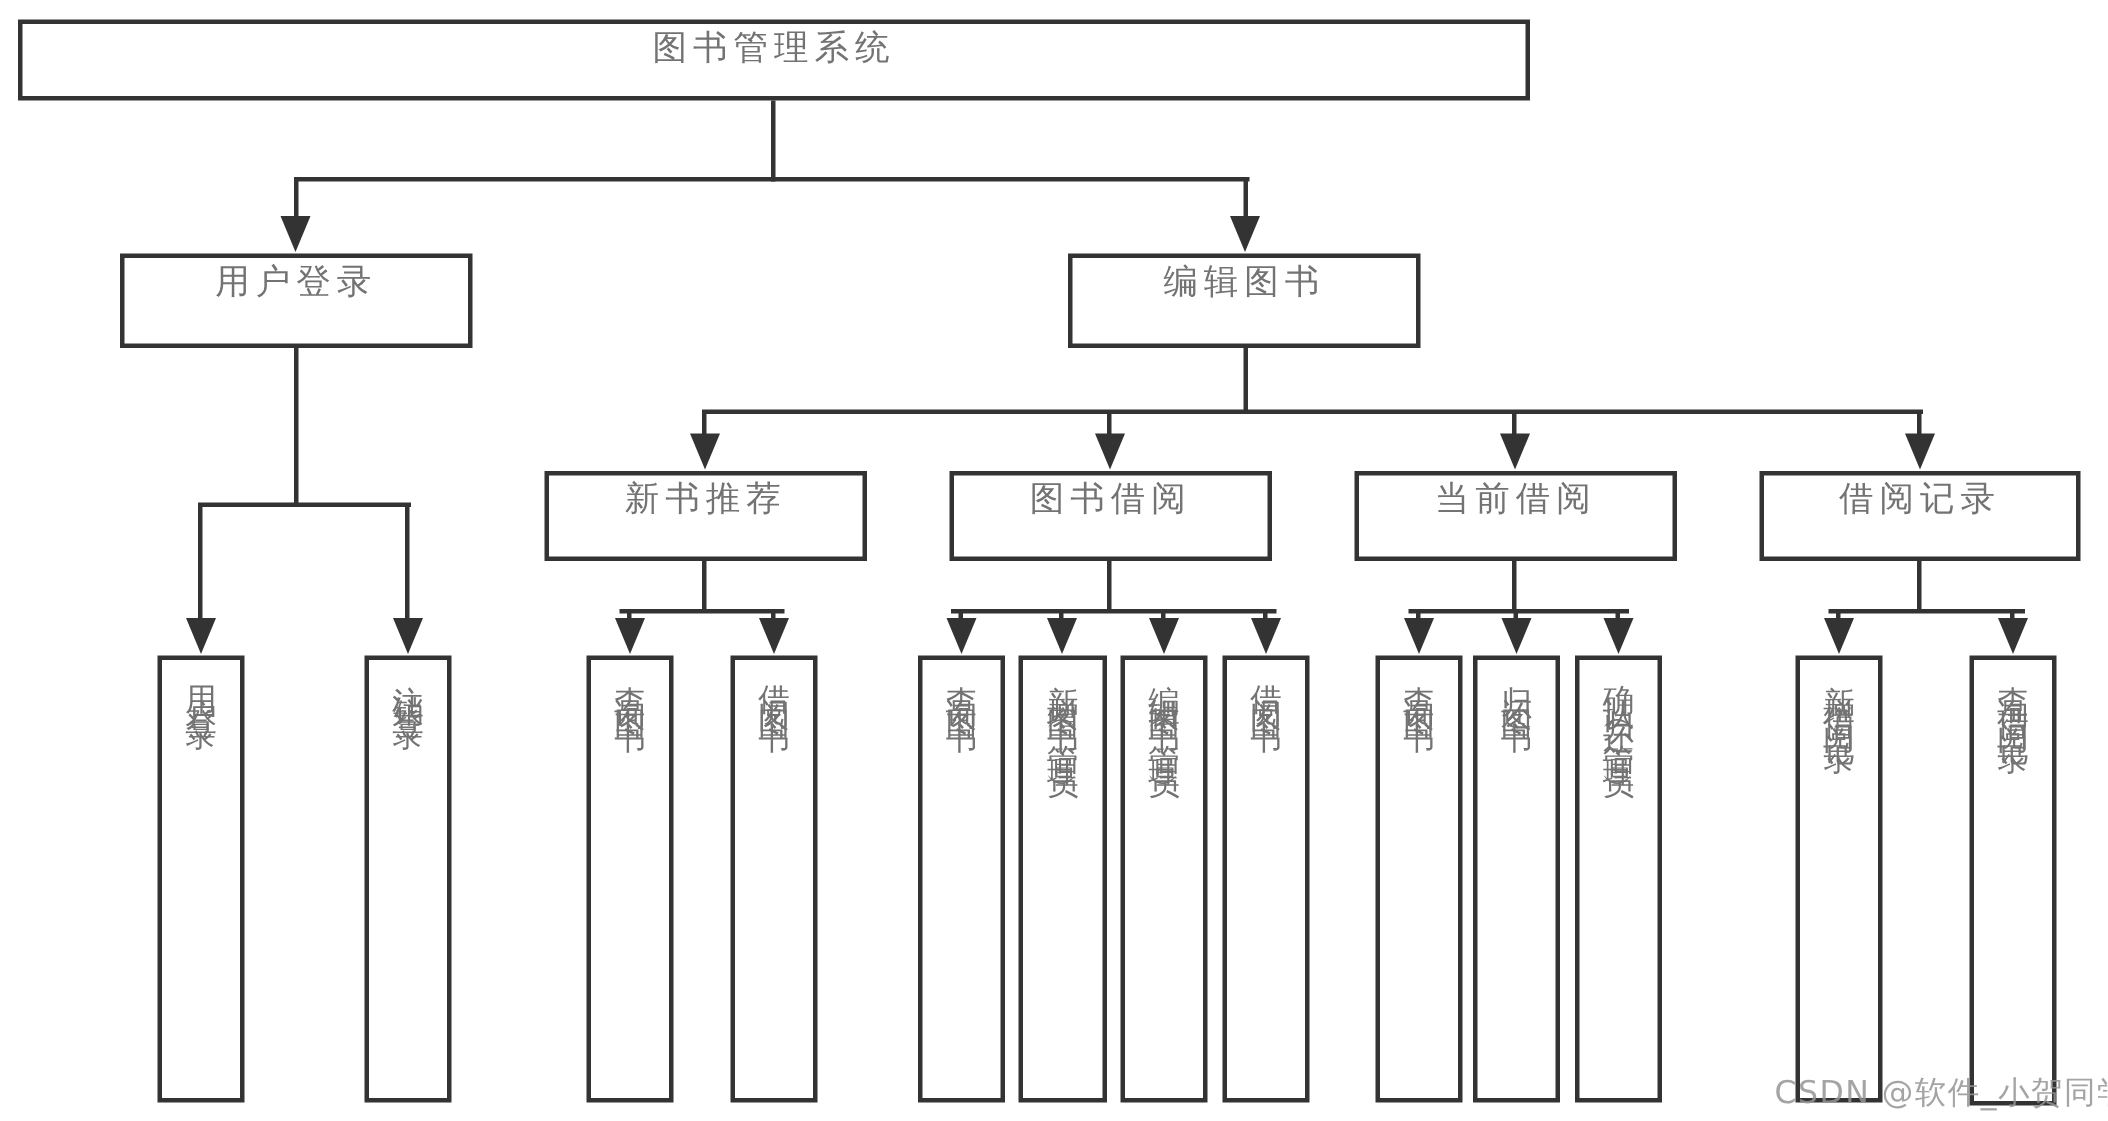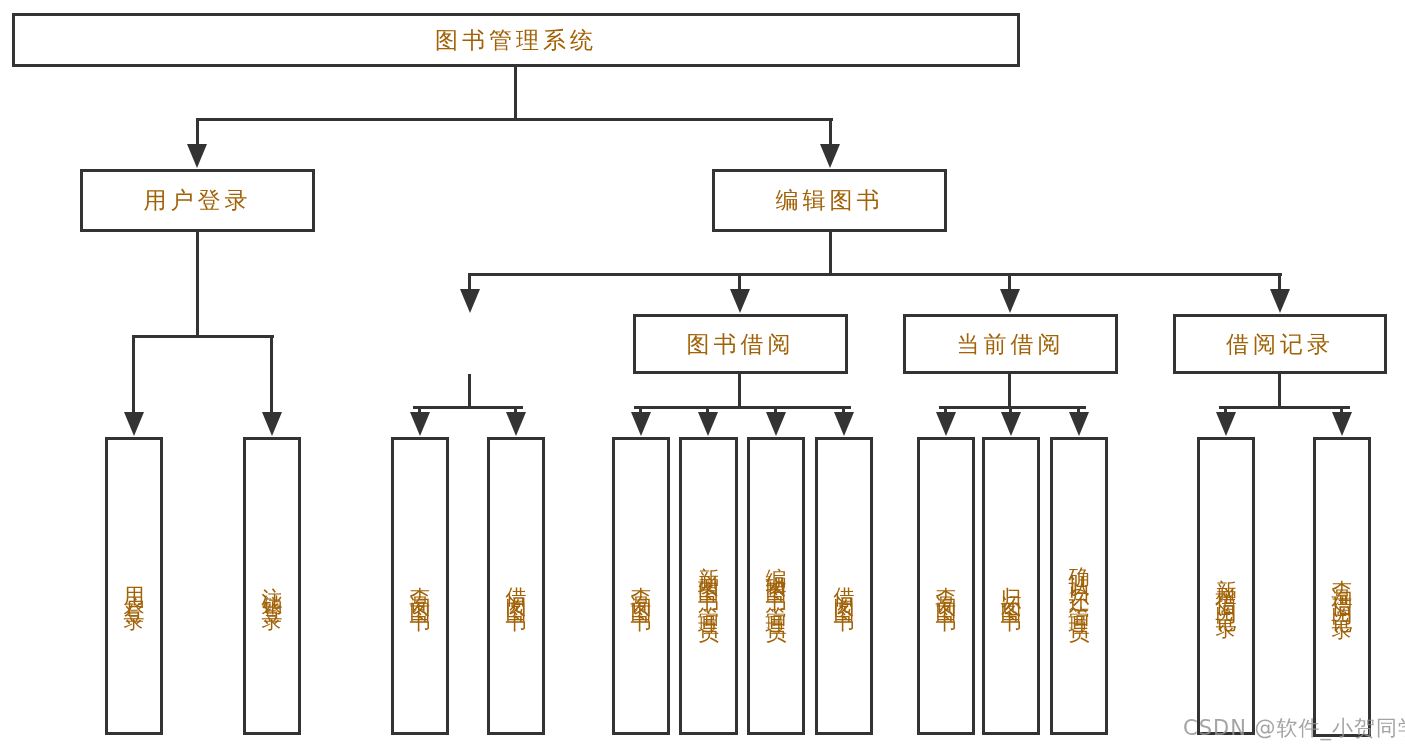--- a/index.html
+++ b/index.html
@@ -9,23 +9,23 @@
     background:#ffffff;
     font-family:"DejaVu Sans","Liberation Sans",sans-serif;
     overflow:hidden;
   }
   .node{
     position:absolute;
     box-sizing:border-box;
     border:3px solid #333333;
     background:#ffffff;
     display:flex;
-    align-items:center;
+    align-items:flex-start;
     justify-content:center;
-    color:#a16207;
+    color:#737373;
   }
   .hnode span{
     font-size:23px;
     letter-spacing:4px;
     white-space:nowrap;
   }
   .vnode span{
     writing-mode:vertical-rl;
     text-orientation:mixed;
     font-size:21px;
@@ -87,20 +87,23 @@
   <div class="ln" style="left:468px;top:273px;width:814px;height:3px"></div>
   <div class="ln" style="left:468px;top:275px;width:3px;height:16px"></div>
   <div class="ln" style="left:738px;top:275px;width:3px;height:16px"></div>
   <div class="ln" style="left:1008px;top:275px;width:3px;height:16px"></div>
   <div class="ln" style="left:1278px;top:275px;width:3px;height:16px"></div>
   <div class="arw" style="left:460px;top:289px"></div>
   <div class="arw" style="left:730px;top:289px"></div>
   <div class="arw" style="left:1000px;top:289px"></div>
   <div class="arw" style="left:1270px;top:289px"></div>
 
+  <div class="node hnode" style="left:363px;top:314px;width:215px;height:60px">
+    <span>新书推荐</span>
+  </div>
   <div class="node hnode" style="left:633px;top:314px;width:215px;height:60px">
     <span>图书借阅</span>
   </div>
   <div class="node hnode" style="left:903px;top:314px;width:215px;height:60px">
     <span>当前借阅</span>
   </div>
   <div class="node hnode" style="left:1173px;top:314px;width:214px;height:60px">
     <span>借阅记录</span>
   </div>
 

